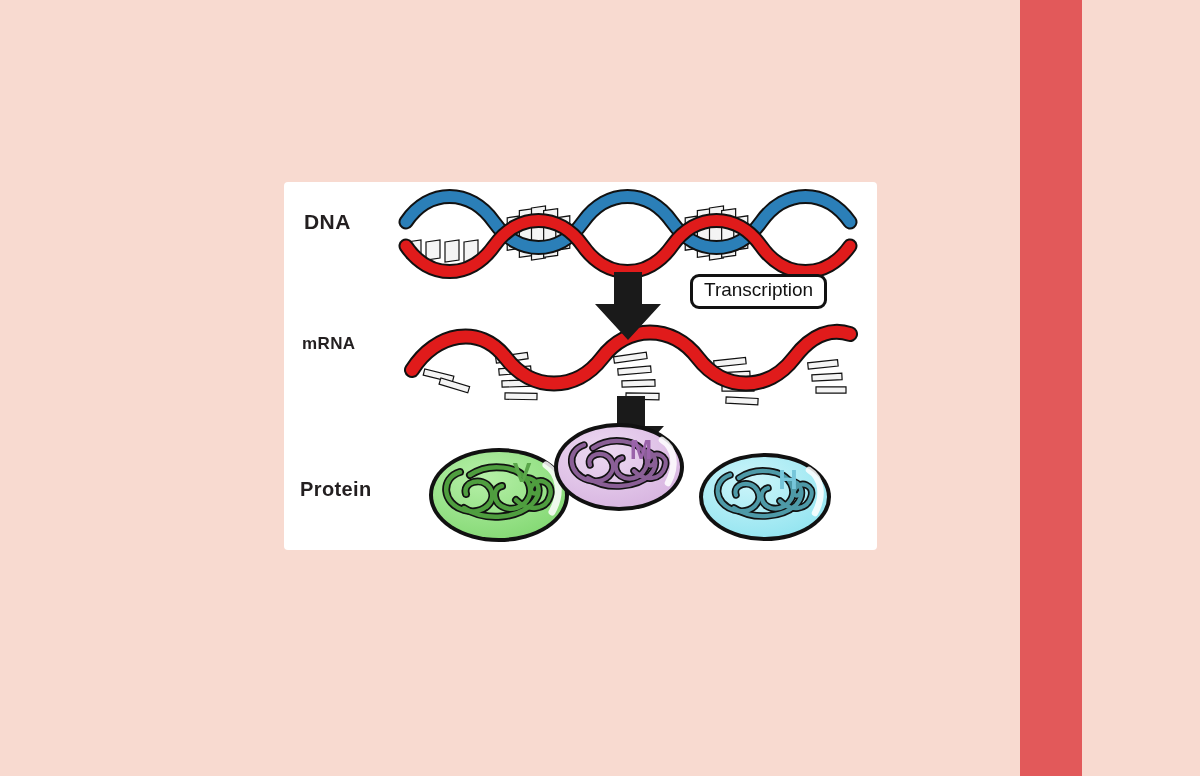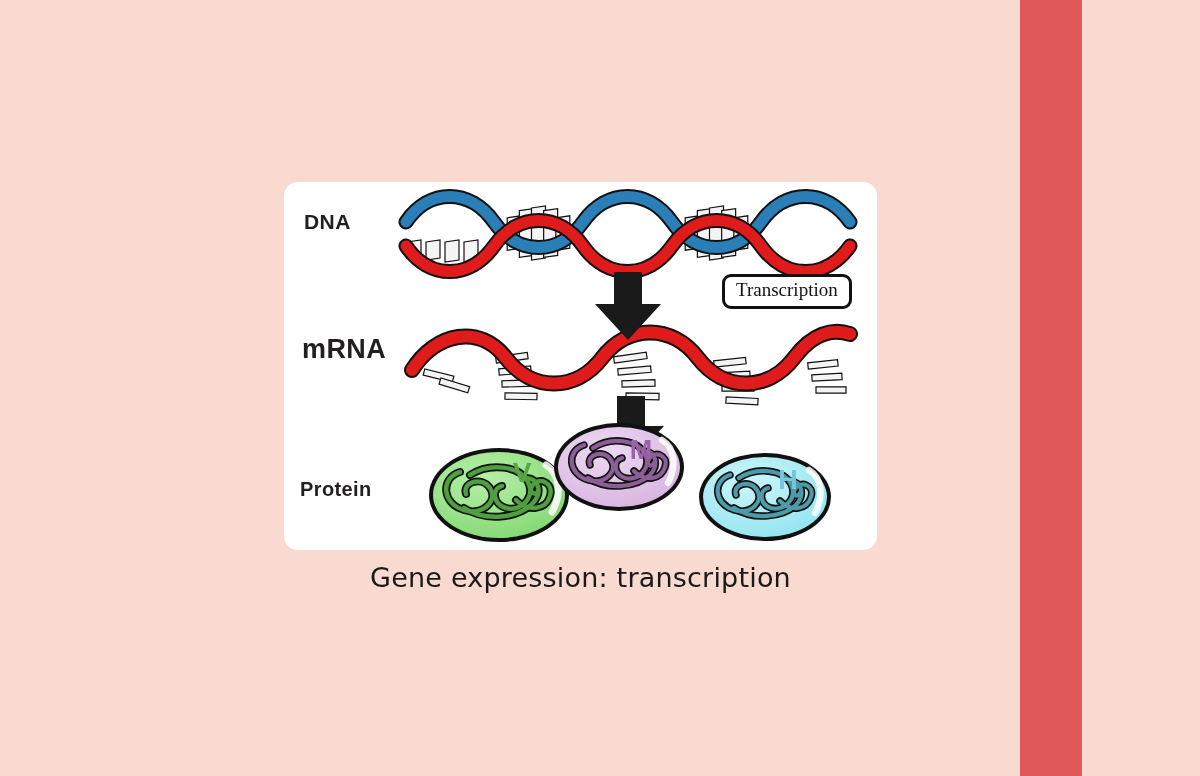--- a/index.html
+++ b/index.html
@@ -32,60 +32,59 @@
   }
 
   
   #figure-card {
     position: absolute;
     left: 284px;
     top: 182px;
     width: 593px;
     height: 368px;
     background: #ffffff;
-    border-radius: 14px;
+    border-radius: 4px;
   }
 
   
   .row-label {
     position: absolute;
     font-family: "Liberation Sans", sans-serif;
     font-weight: bold;
     color: #231f20;
     letter-spacing: 0.4px;
     white-space: nowrap;
   }
   #label-dna    { left: 20px;  top: 28px;  font-size: 21px; }
-  #label-mrna   { left: 18px;  top: 152px; font-size: 27px; }
+  #label-mrna   { left: 18px;  top: 152px; font-size: 17px; }
   #label-protein{ left: 16px;  top: 296px; font-size: 20px; text-align: right; }
 
   
   .layer {
     position: absolute;
     left: 0;
     top: 0;
     width: 593px;
     height: 368px;
     pointer-events: none;
   }
 
   
   .process-chip {
     position: absolute;
     background: #ffffff;
     border: 3px solid #111111;
     border-radius: 9px;
     box-shadow: 0 0 0 1px #ffffff inset;
-    font-family: Liberation Serif, serif;
+    font-family: Liberation Sans, sans-serif;
     font-size: 19px;
     color: #111111;
     padding: 3px 11px 5px 11px;
     white-space: nowrap;
     line-height: 1.1;
-    margin-left: 32px;
   }
   #chip-transcription { left: 406px; top: 92px; }
   #chip-translation   { left: 414px; top: 216px; }
 
   
   #caption {
     position: absolute;
     left: 284px;
     top: 562px;
     width: 593px;
@@ -303,15 +302,14 @@
                    C507,313 514,316 516,311"></path>
         </g>
         <text x="504" y="307" text-anchor="middle" font-family="Liberation Sans, sans-serif" font-size="27" font-weight="bold" fill="#76c6da">H</text>
       </g>
     </svg>
 
     <div class="process-chip" id="chip-transcription">Transcription</div>
 
   </div>
 
-  <div id="caption">Gene expression: transcription</div>
 
 </div>
 
 </body></html>

